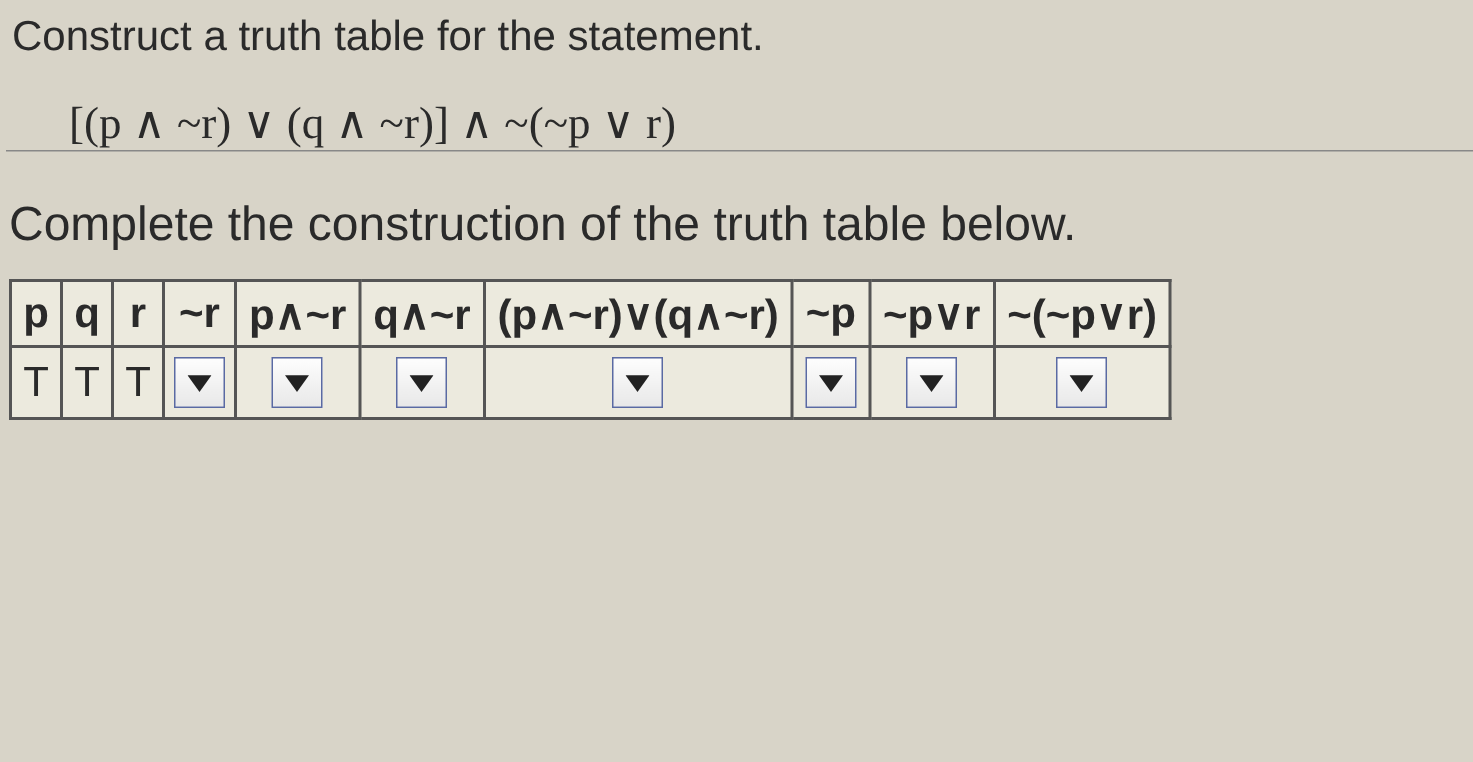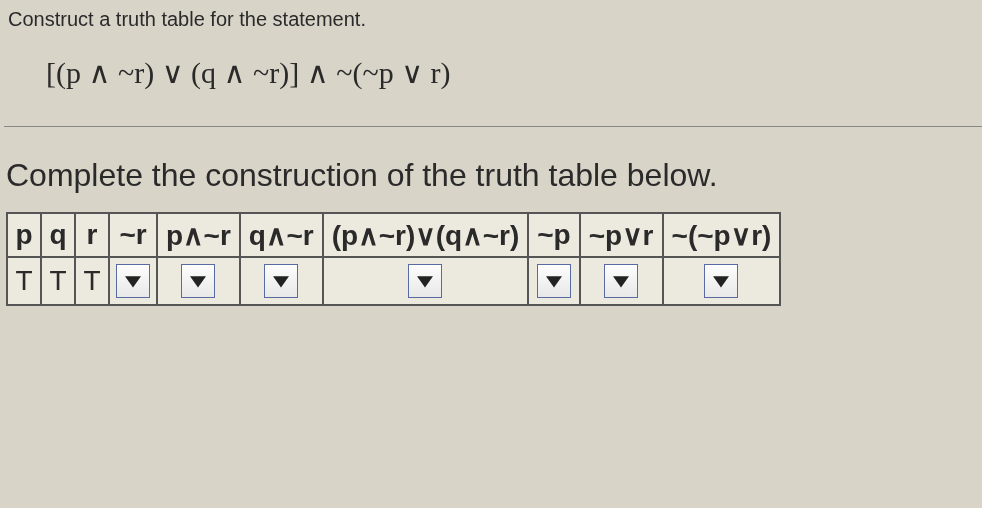--- a/index.html
+++ b/index.html
@@ -6,29 +6,28 @@
     body {
       width: 982px;
       height: 508px;
       background: #d8d4c8;
       font-family: Arial, sans-serif;
       padding: 8px 0 0 4px;
       color: #2a2a2a;
       overflow: hidden;
     }
     .prompt-text {
-      font-size: 20px;
+      font-size: 28px;
       margin-bottom: 24px;
       padding-left: 4px;
     }
     .formula {
       font-size: 30px;
       font-family: 'Times New Roman', serif;
       padding-left: 42px;
-      margin-bottom: 36px;
     }
     .divider {
       border: none;
       border-top: 1px solid #888;
       margin: 0 0 30px 0;
     }
     .instruction {
       font-size: 32px;
       margin-bottom: 18px;
       padding-left: 2px;

